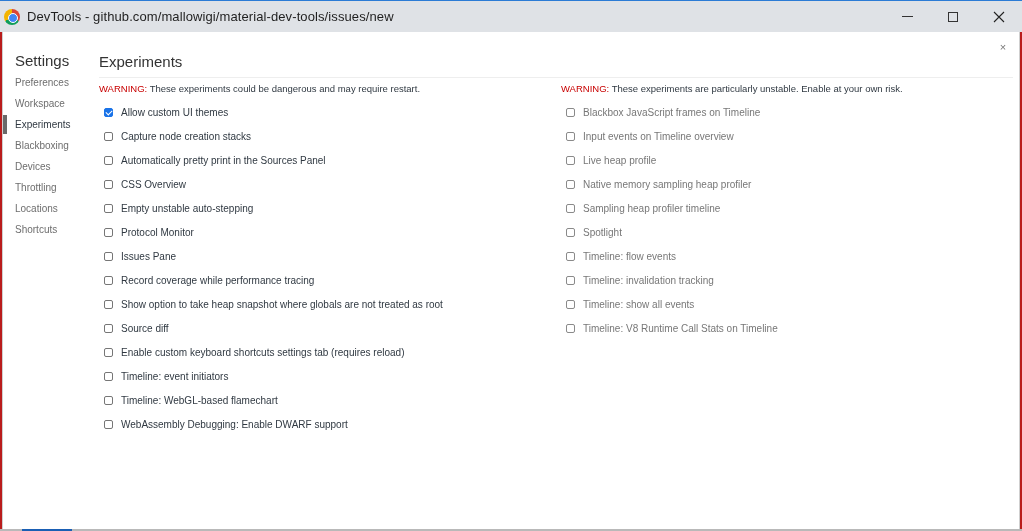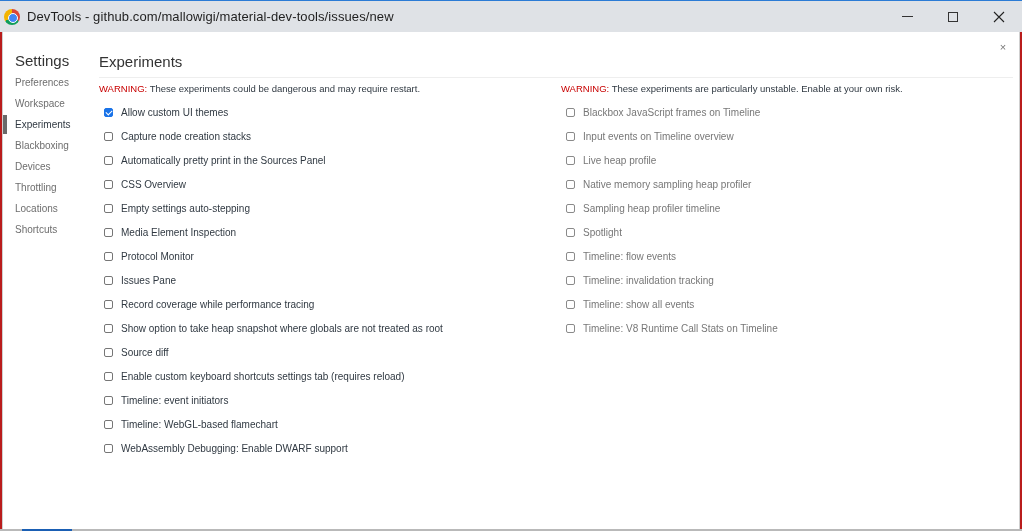--- a/index.html
+++ b/index.html
@@ -153,25 +153,21 @@
             <li class="exp-item">
               <span class="checkbox"></span>
               <span>Automatically pretty print in the Sources Panel</span>
             </li>
             <li class="exp-item">
               <span class="checkbox"></span>
               <span>CSS Overview</span>
             </li>
             <li class="exp-item">
               <span class="checkbox"></span>
-              <span>Empty settings auto-stepping</span>
-            </li>
-            <li class="exp-item">
-              <span class="checkbox"></span>
-              <span>Media Element Inspection</span>
+              <span>Empty unstable auto-stepping</span>
             </li>
             <li class="exp-item">
               <span class="checkbox"></span>
               <span>Protocol Monitor</span>
             </li>
             <li class="exp-item">
               <span class="checkbox"></span>
               <span>Issues Pane</span>
             </li>
             <li class="exp-item">

